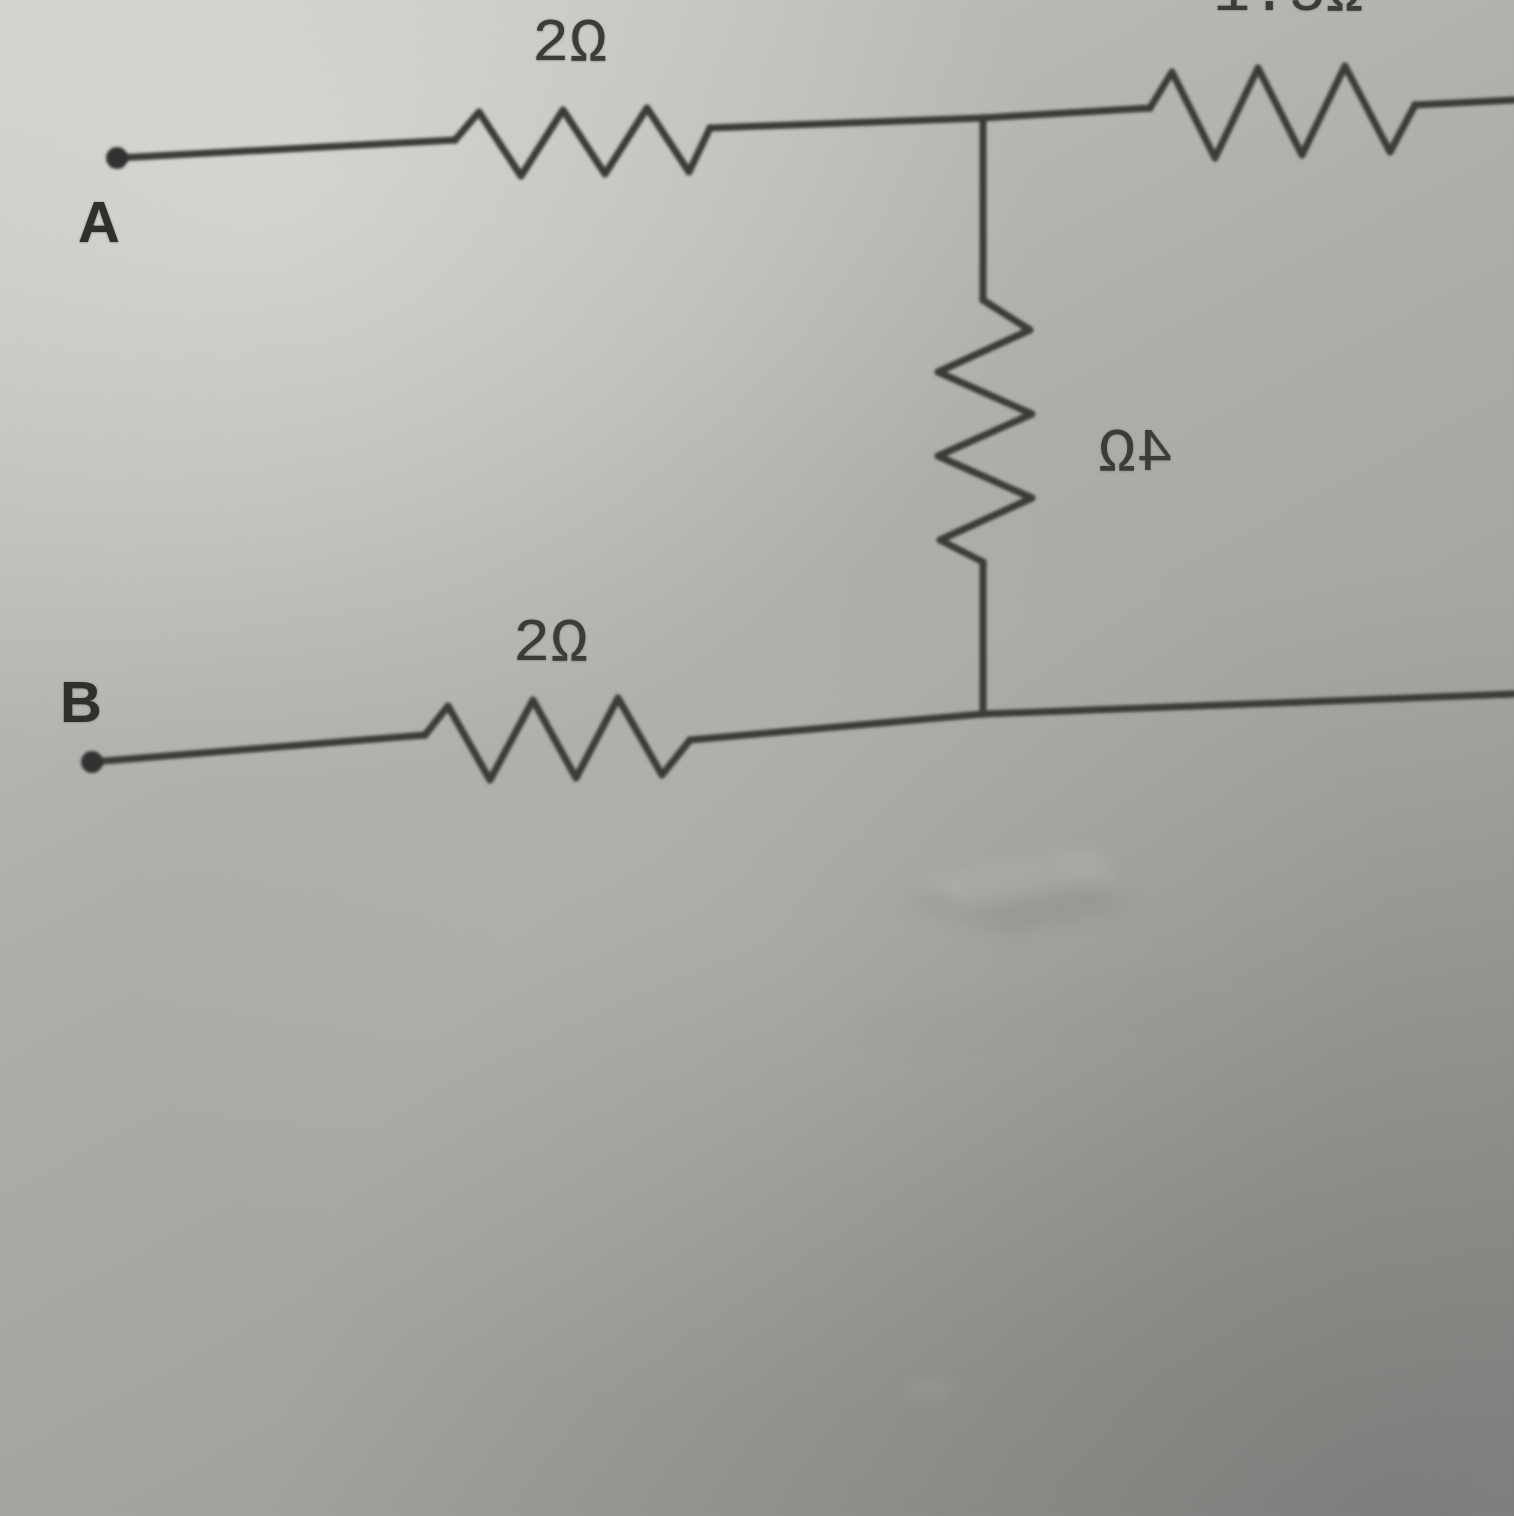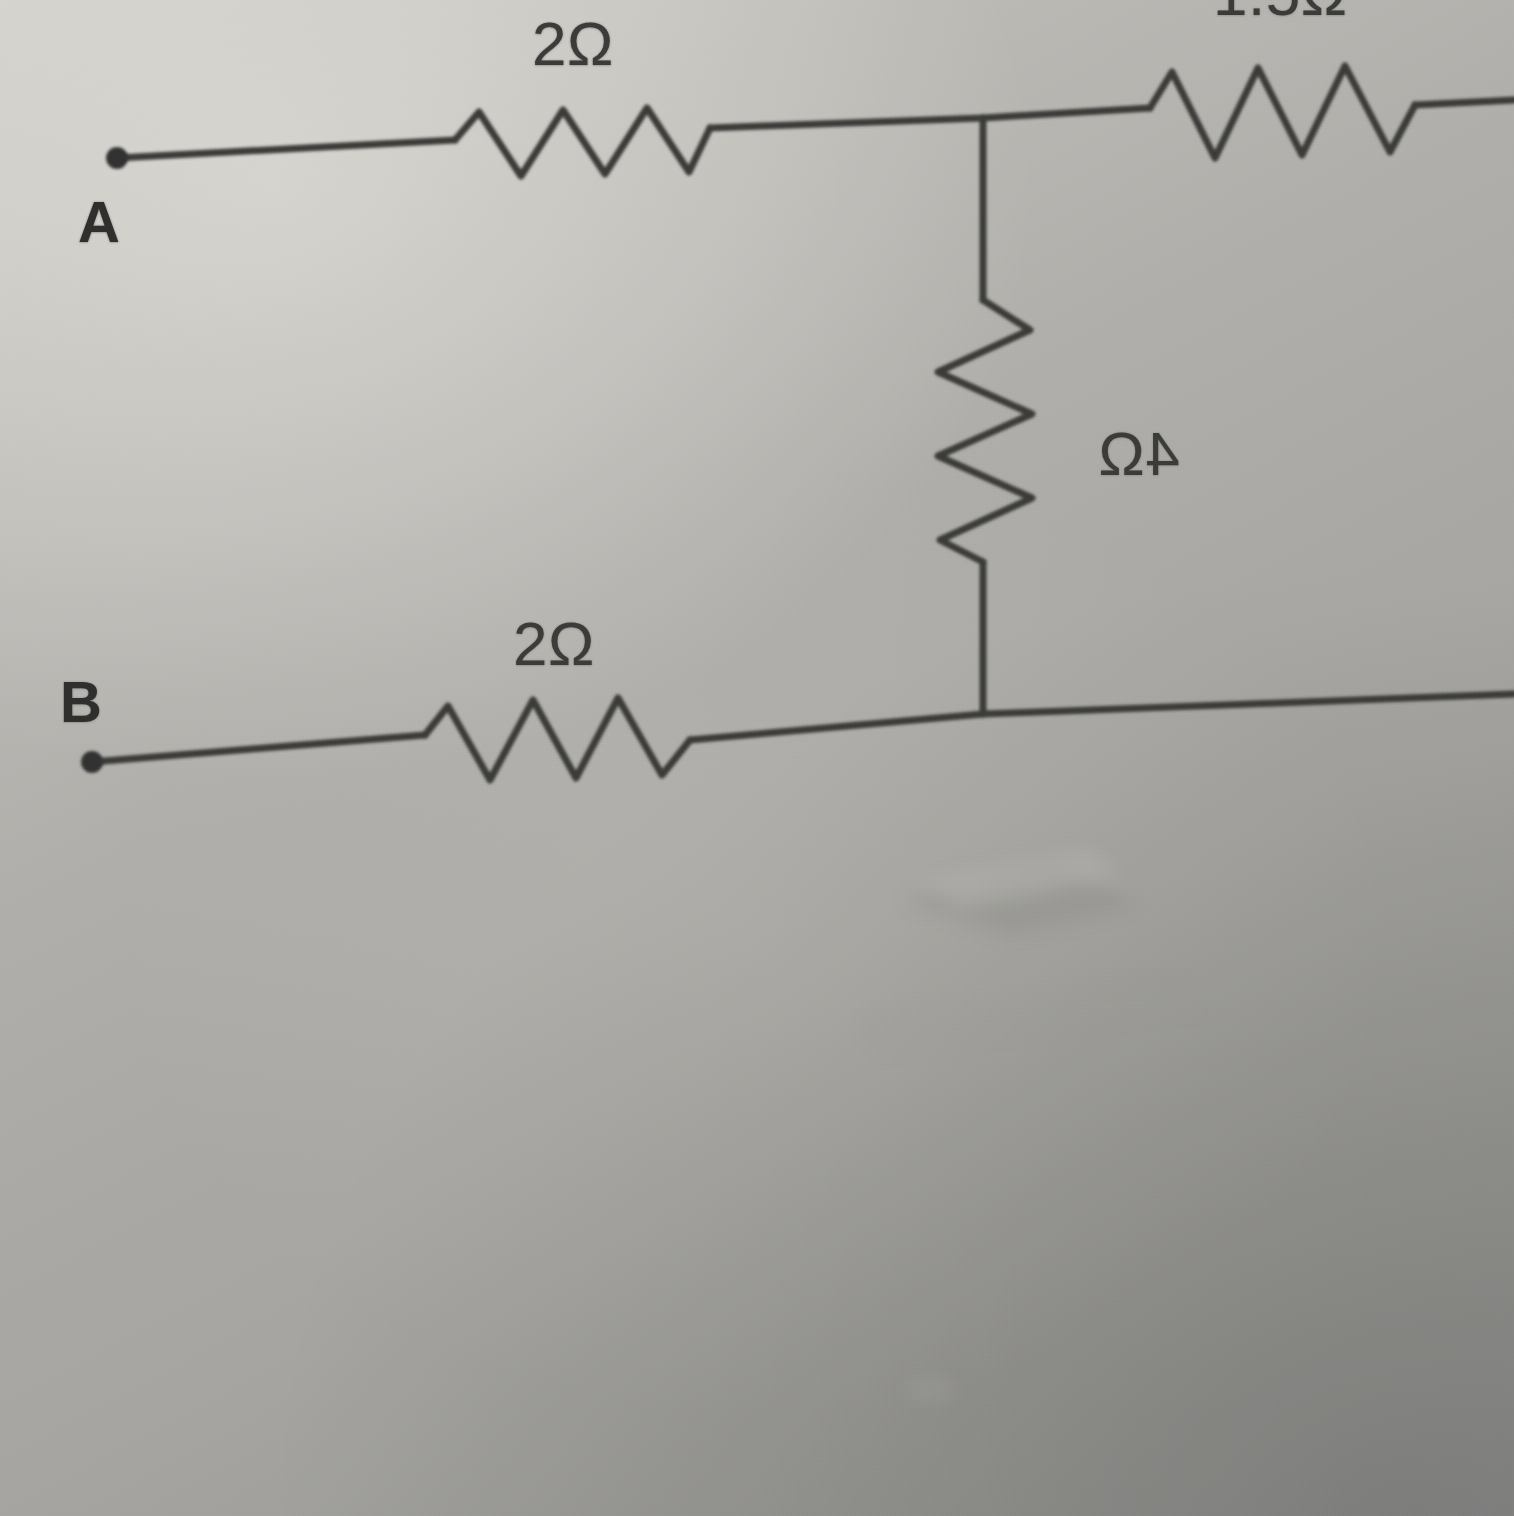--- a/index.html
+++ b/index.html
@@ -23,21 +23,21 @@
   }
   #art {
     position: absolute;
     inset: 0;
     width: 1514px;
     height: 1516px;
   }
   .lbl {
     position: absolute;
     color: #3b3b3a;
-    font-family: Liberation Sans, sans-serif;
+    font-family: Liberation Mono, monospace;
     letter-spacing: 0.5px;
     white-space: nowrap;
     text-shadow: 0 0 2px rgba(120,118,114,0.75), 0 1px 2px rgba(150,148,144,0.5);
     user-select: none;
   }
   .lbl-term {
     font-family: "Liberation Sans", sans-serif;
     font-weight: bold;
     color: #2f2f2e;
   }

